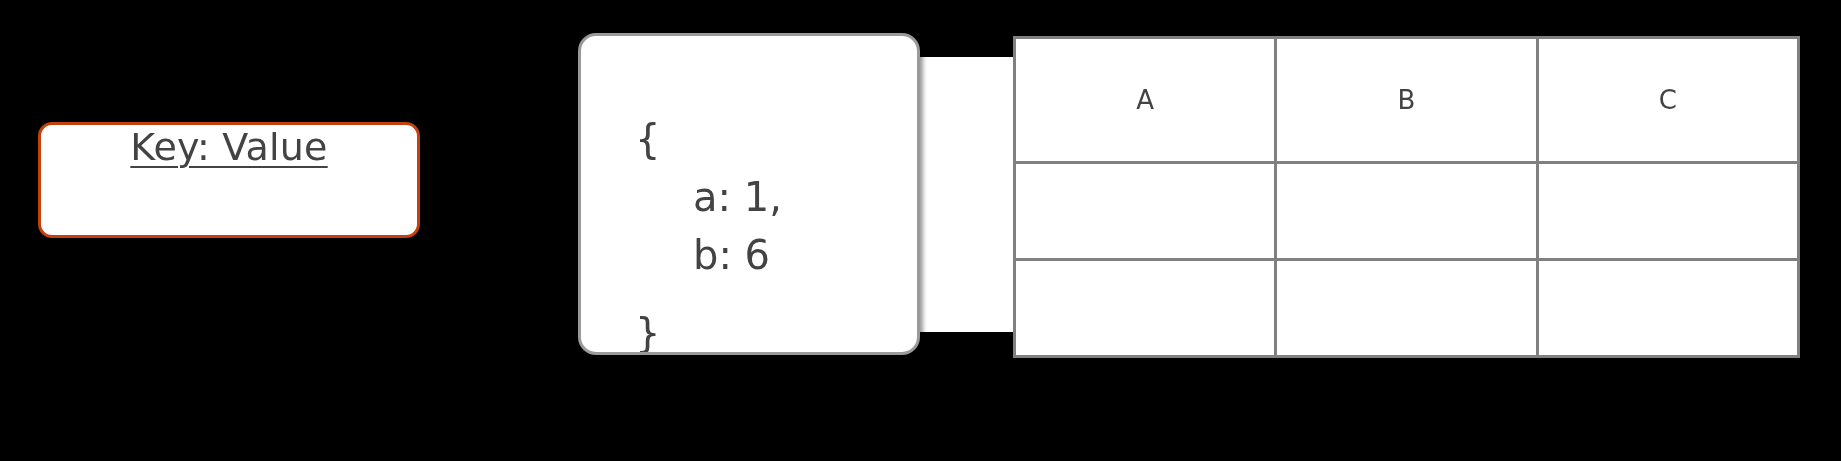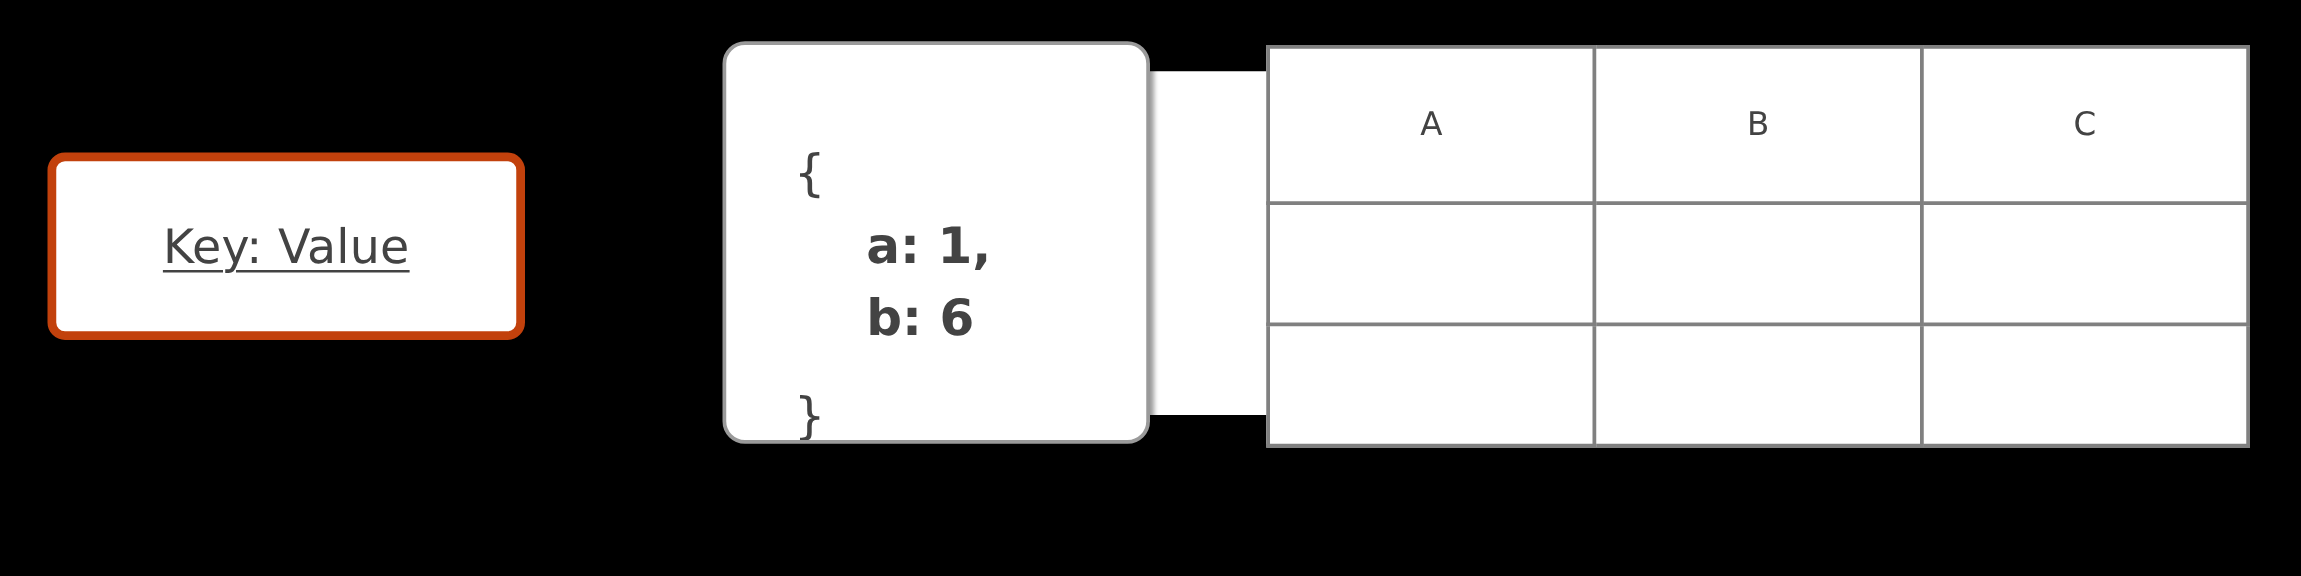--- a/index.html
+++ b/index.html
@@ -20,28 +20,28 @@
     inset: 0;
     background: #000000;
   }
 
   
   .kv-card {
     position: absolute;
     left: 38px;
     top: 122px;
     width: 382px;
-    height: 150px;
+    height: 116px;
     background: #ffffff;
-    border: 7px solid #c2410c;
+    border: 3px solid #c2410c;
     border-radius: 14px;
     box-sizing: border-box;
     box-shadow: 3px 3px 4px rgba(0,0,0,0.45);
     display: flex;
-    align-items: center;
+    align-items: flex-start;
     justify-content: center;
   }
   .kv-text {
     font-size: 38px;
     color: #434343;
     text-decoration: underline;
     text-underline-offset: 6px;
     text-decoration-thickness: 2px;
     letter-spacing: 0.2px;
     white-space: nowrap;
@@ -81,21 +81,20 @@
     font-size: 40px;
     line-height: 58px;
     color: #434343;
   }
   .json-line {
     white-space: pre;
     padding-left: 54px;
   }
   .json-line.indent {
     padding-left: 112px;
-    font-weight: bold;
   }
   .json-line.close {
     padding-top: 20px;
   }
 
   
   .data-table {
     position: absolute;
     left: 1013px;
     top: 36px;

